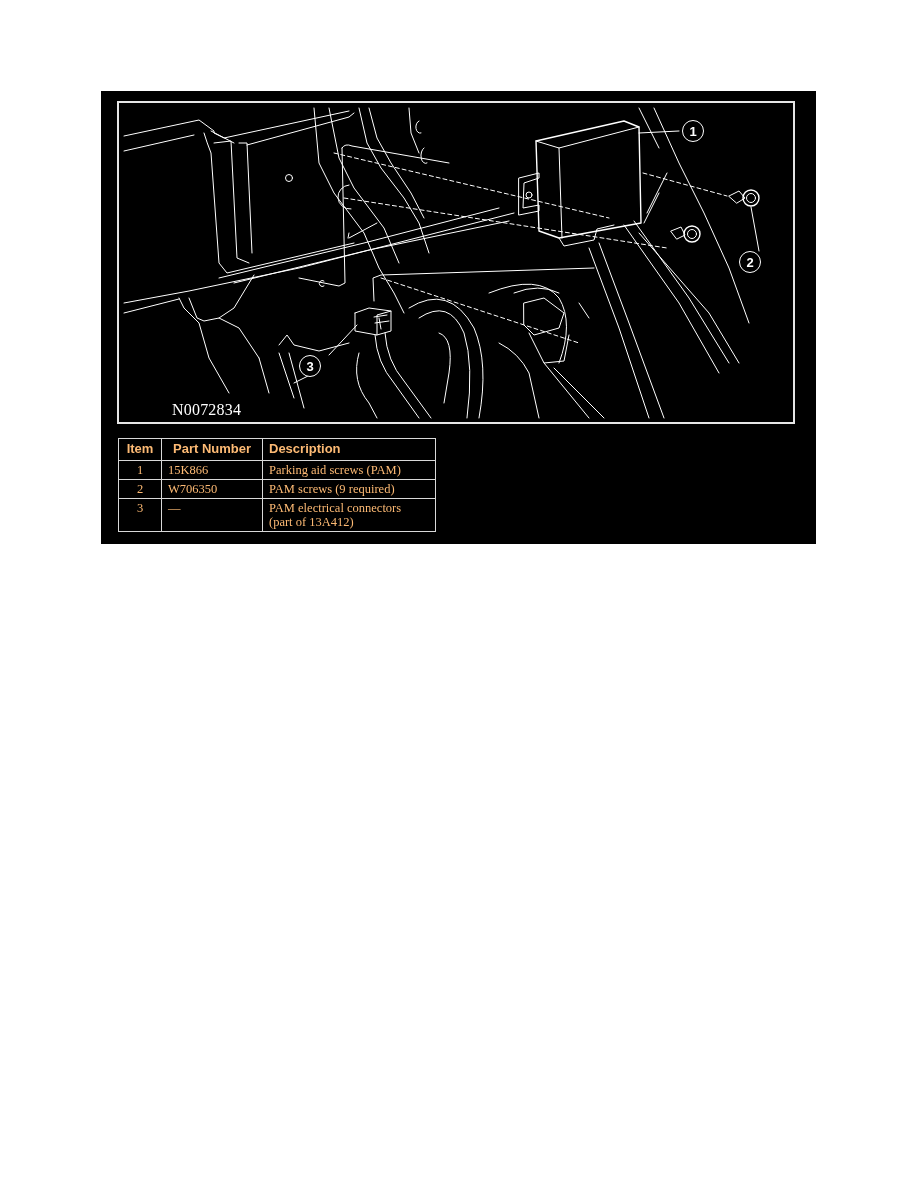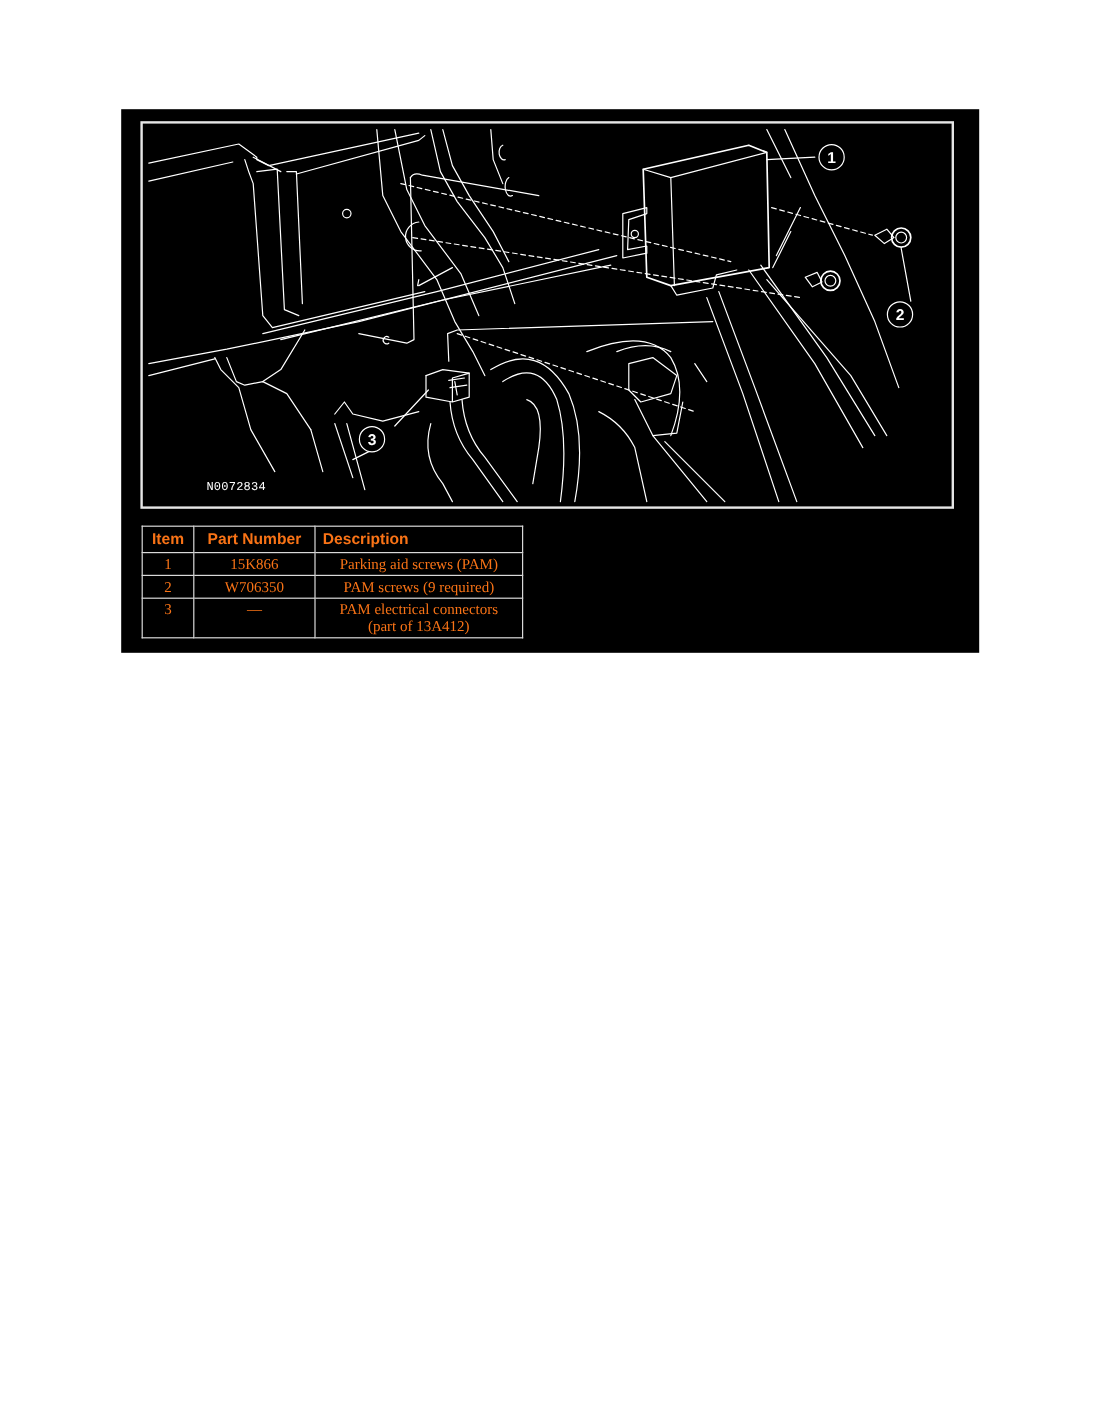--- a/index.html
+++ b/index.html
@@ -8,43 +8,43 @@
       position: absolute; left: 101px; top: 91px; width: 715px; height: 453px;
       background: #000000;
     }
     .figure-frame {
       position: absolute; left: 16px; top: 10px; width: 678px; height: 323px;
       border: 2px solid #e6e6e6; box-sizing: border-box; overflow: hidden;
     }
     .figure-frame svg { position: absolute; left: 0; top: 0; }
     .figure-id {
       position: absolute; left: 21px; top: 298px;
-      font-family: Liberation Mono, monospace; font-size: 10px; color: #ffffff;
+      font-family: Liberation Serif, serif; font-size: 16px; color: #ffffff;
       letter-spacing: 0.2px;
       padding-left: 32px;
     }
     .callout {
       position: absolute; width: 22px; height: 22px; border: 1.5px solid #ffffff;
       border-radius: 50%; box-sizing: border-box; color: #ffffff;
       font-family: "Liberation Sans", sans-serif; font-size: 13px; font-weight: bold;
       display: flex; align-items: center; justify-content: center; background: #000;
     }
     table.parts {
       position: absolute; left: 17px; top: 347px; border-collapse: collapse;
-      color: #f97316;
+      color: #fdba74;
     }
     table.parts th, table.parts td {
       border: 1px solid #d9d9d9; padding: 2px 6px; vertical-align: top;
     }
     table.parts th {
       font-family: "Liberation Sans", sans-serif; font-weight: bold; font-size: 13px;
       text-align: left; height: 17px;
     }
     table.parts td {
-      font-family: "Liberation Serif", serif; font-size: 12.5px; line-height: 14px; text-align: center;
+      font-family: "Liberation Serif", serif; font-size: 12.5px; line-height: 14px;
     }
     table.parts th.c-item, table.parts td.c-item { width: 30px; text-align: center; }
     table.parts th.c-part { width: 88px; text-align: center; }
     table.parts td.c-part { width: 88px; }
     table.parts td.c-desc, table.parts th.c-desc { width: 160px; }
     .desc-line { display: block; }
   </style>
 </head>
 <body>
 

